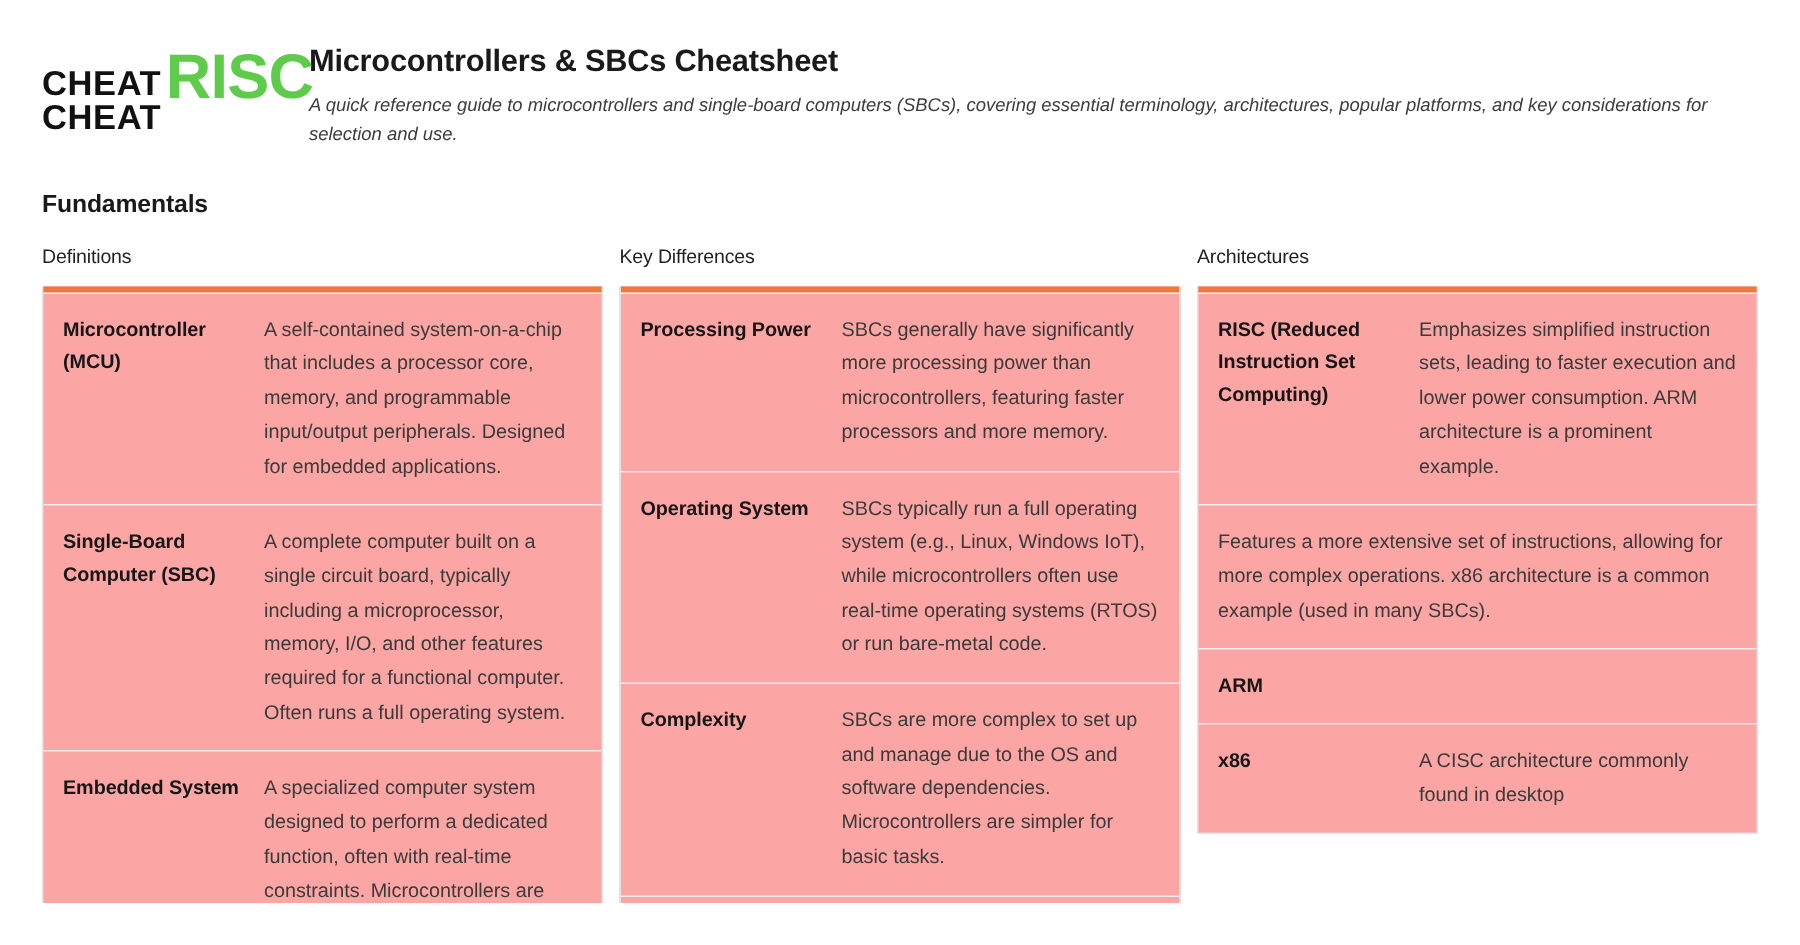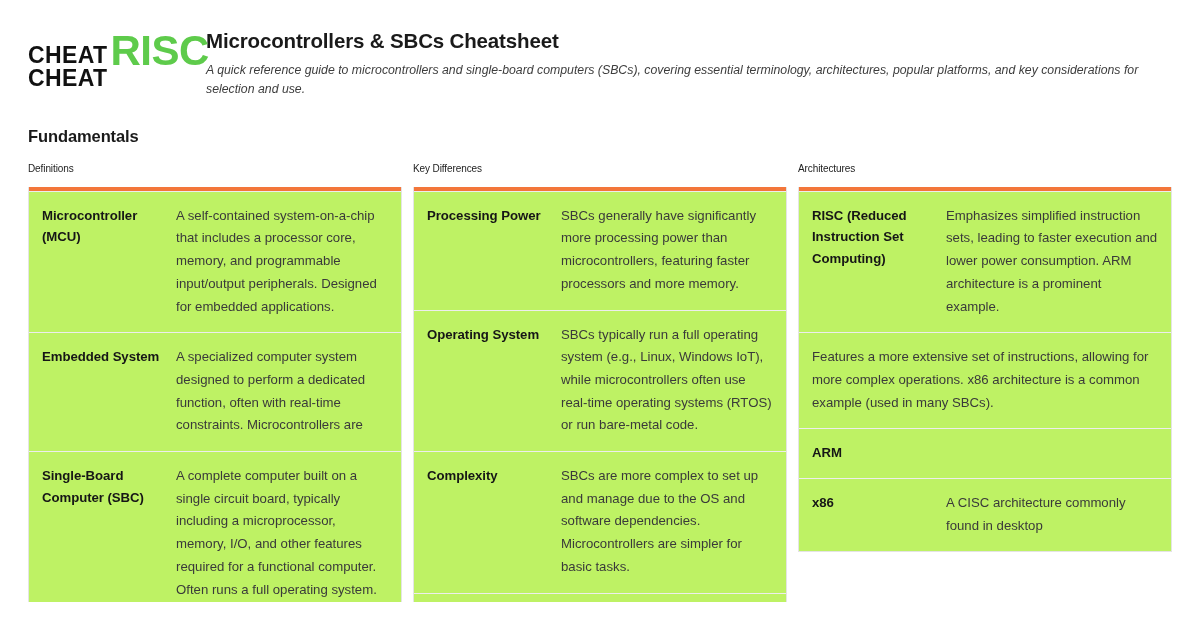--- a/index.html
+++ b/index.html
@@ -120,31 +120,31 @@
     gap: 11px;
     align-items: flex-start;
   }
 
   .column {
     flex: 1 1 0;
     min-width: 0;
   }
 
   .column-title {
-    font-size: 10px;
+    font-size: 13px;
     font-weight: 400;
     color: #222222;
     margin-bottom: 13px;
     letter-spacing: -0.1px;
   }
 
   .card {
     border: 1px solid #e4e4e4;
     border-top: none;
-    background: #bef264;
+    background: #fca5a5;
     position: relative;
   }
 
   .card-accent {
     height: 4px;
     width: 100%;
     background: #F3763A;
   }
 
   .row {
@@ -210,27 +210,27 @@
       <div class="column-title">Definitions</div>
       <div class="card">
         <div class="card-accent" style="background: rgb(243, 118, 58);"></div>
 
         <div class="row">
           <div class="row-term">Microcontroller (MCU)</div>
           <div class="row-def">A self-contained system-on-a-chip that includes a processor core, memory, and programmable input/output peripherals. Designed for embedded applications.</div>
         </div>
 
         <div class="row">
+          <div class="row-term">Single-Board Computer (SBC)</div>
+          <div class="row-def">A complete computer built on a single circuit board, typically including a microprocessor, memory, I/O, and other features required for a functional computer. Often runs a full operating system.</div>
+        </div>
+
+        <div class="row">
           <div class="row-term">Embedded System</div>
           <div class="row-def">A specialized computer system designed to perform a dedicated function, often with real-time constraints. Microcontrollers are</div>
-        </div>
-
-        <div class="row">
-          <div class="row-term">Single-Board Computer (SBC)</div>
-          <div class="row-def">A complete computer built on a single circuit board, typically including a microprocessor, memory, I/O, and other features required for a functional computer. Often runs a full operating system.</div>
         </div>
 
       </div>
     </div>
 
     <div class="column">
       <div class="column-title">Key Differences</div>
       <div class="card">
         <div class="card-accent" style="background: rgb(243, 118, 58);"></div>
 

